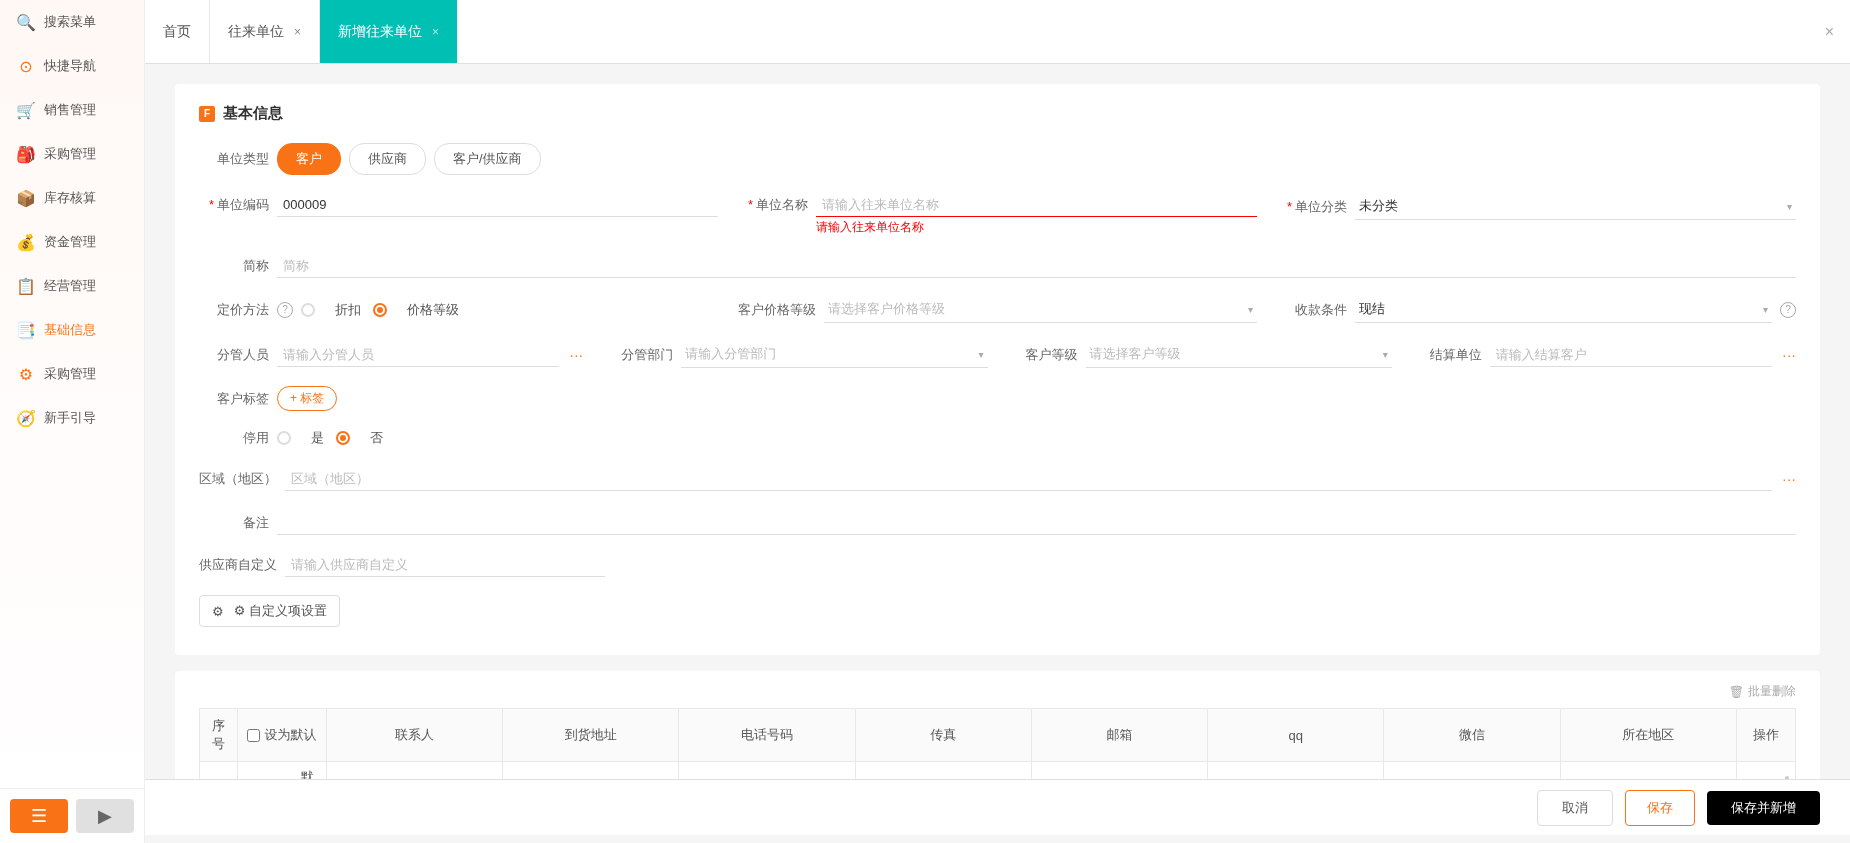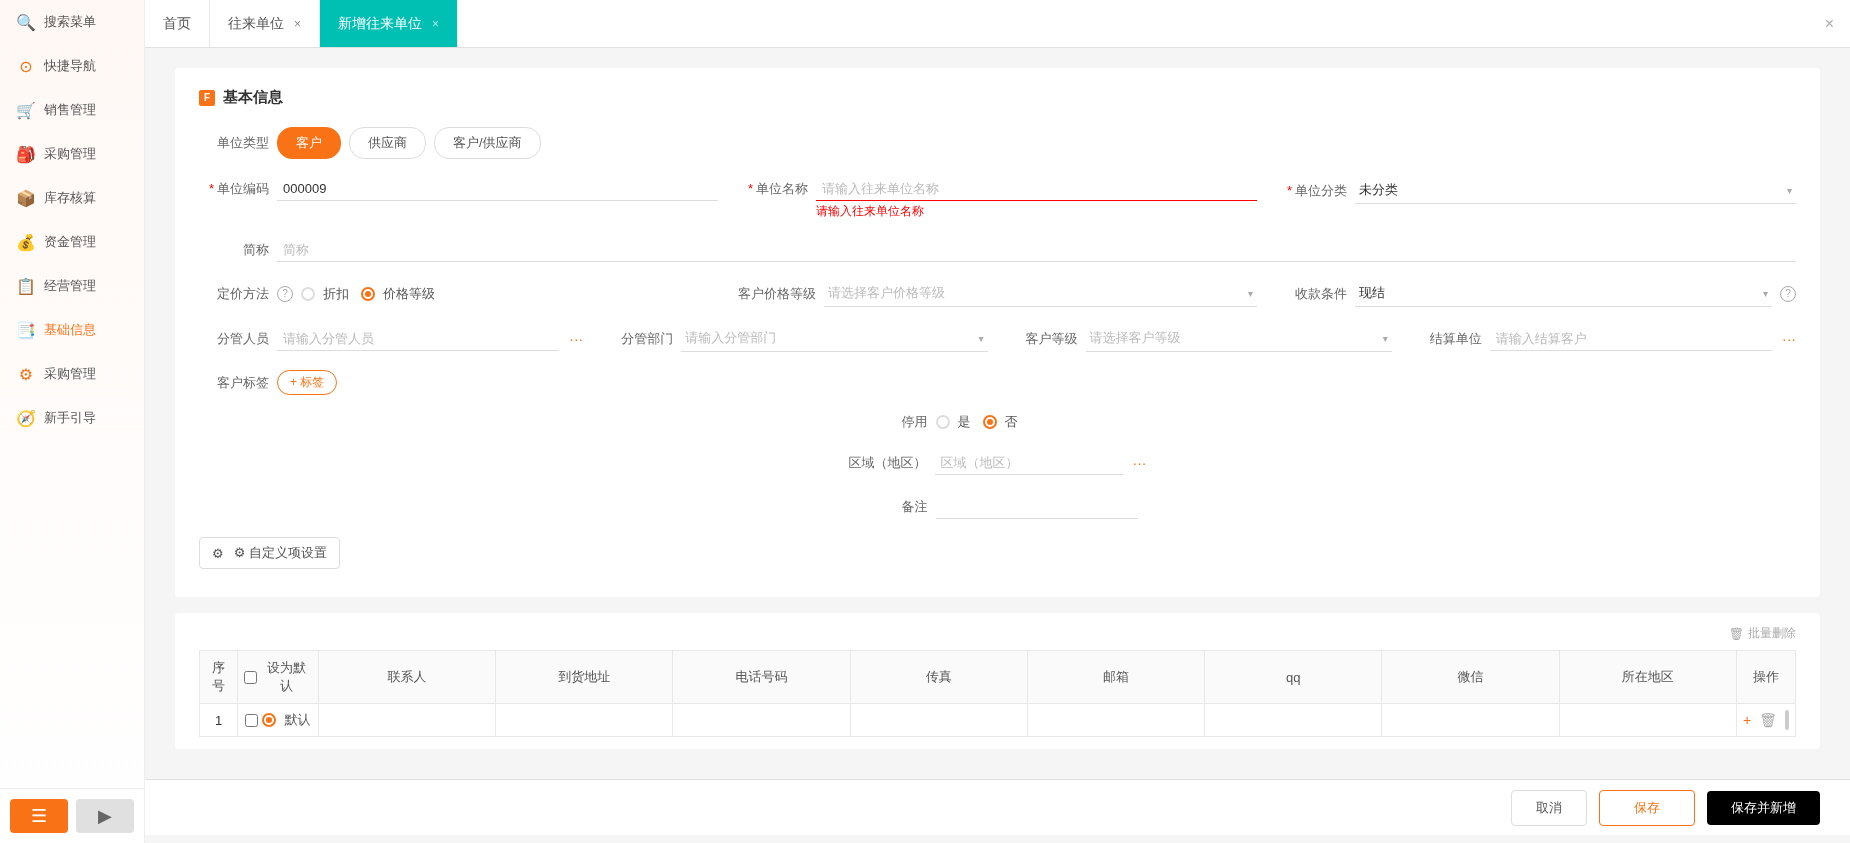--- a/index.html
+++ b/index.html
@@ -54,21 +54,21 @@
       height: 100%;
       overflow: hidden;
     }
 
     
     .tab-bar {
       background: #fff;
       border-bottom: 1px solid #e0e0e0;
       display: flex;
       align-items: stretch;
-      height: 48px;
+      height: 64px;
       flex-shrink: 0;
     }
     .tab {
       display: flex;
       align-items: center;
       padding: 0 18px;
       font-size: 14px;
       cursor: pointer;
       color: #555;
       border-right: 1px solid #e8e8e8;
@@ -129,21 +129,20 @@
       display: inline-flex;
       align-items: center;
       justify-content: center;
       color: #fff;
       font-size: 10px;
     }
 
     
     .form-row {
       display: flex;
-      align-items: center;
       margin-bottom: 18px;
       gap: 0;
       flex-wrap: wrap;
     }
     .form-item {
       display: flex;
       align-items: center;
       flex: 1;
       min-width: 280px;
       gap: 8px;
@@ -205,21 +204,21 @@
       color: #555;
     }
     .unit-type-btn.active {
       background: #f97316;
       color: #fff;
       border-color: #f97316;
     }
 
     
     .radio-group { display: flex; align-items: center; gap: 12px; }
-    .radio-item { display: flex; align-items: center; gap: 8px; cursor: pointer; font-size: 13px; color: #555; }
+    .radio-item { display: flex; align-items: center; gap: 20px; cursor: pointer; font-size: 13px; color: #555; }
     .radio-circle {
       width: 14px; height: 14px; border-radius: 50%; border: 2px solid #ddd;
       display: flex; align-items: center; justify-content: center;
     }
     .radio-circle.checked { border-color: #f97316; }
     .radio-circle.checked::after {
       content: ''; width: 6px; height: 6px; border-radius: 50%; background: #f97316;
     }
 
     
@@ -308,21 +307,21 @@
       padding: 8px 24px;
       border-radius: 4px;
       cursor: pointer;
       font-size: 13px;
       color: #555;
     }
     .btn-save {
       border: 1px solid #f97316;
       background: #fff;
       color: #f97316;
-      padding: 8px 34px;
+      padding: 8px 21px;
       border-radius: 4px;
       cursor: pointer;
       font-size: 13px;
     }
     .btn-save-new {
       background: #000000;
       color: #fff;
       border: none;
       padding: 8px 24px;
       border-radius: 4px;
@@ -533,20 +532,26 @@
           <span class="form-label">区域（地区）</span>
           <input class="form-input" type="text" placeholder="区域（地区）" style="">
           <span class="more-dots">···</span>
         </div>
         <div class="form-item">
           <span class="form-label">备注</span>
           <input class="form-input" type="text" style="">
         </div>
       </div>
 
+      <div class="form-row">
+        <div class="form-item wide">
+          <span class="form-label">供应商自定义</span>
+          <input class="form-input" type="text" style="max-width: 320px;" placeholder="请输入供应商自定义">
+        </div>
+      </div>
 
       <div style="margin-top:8px; margin-bottom:8px;">
         <button class="custom-settings-btn">
           <span>⚙</span>
           <span style="margin-left:4px;">⚙ 自定义项设置</span>
         </button>
       </div>
     </div>
 
     <div class="table-section">

